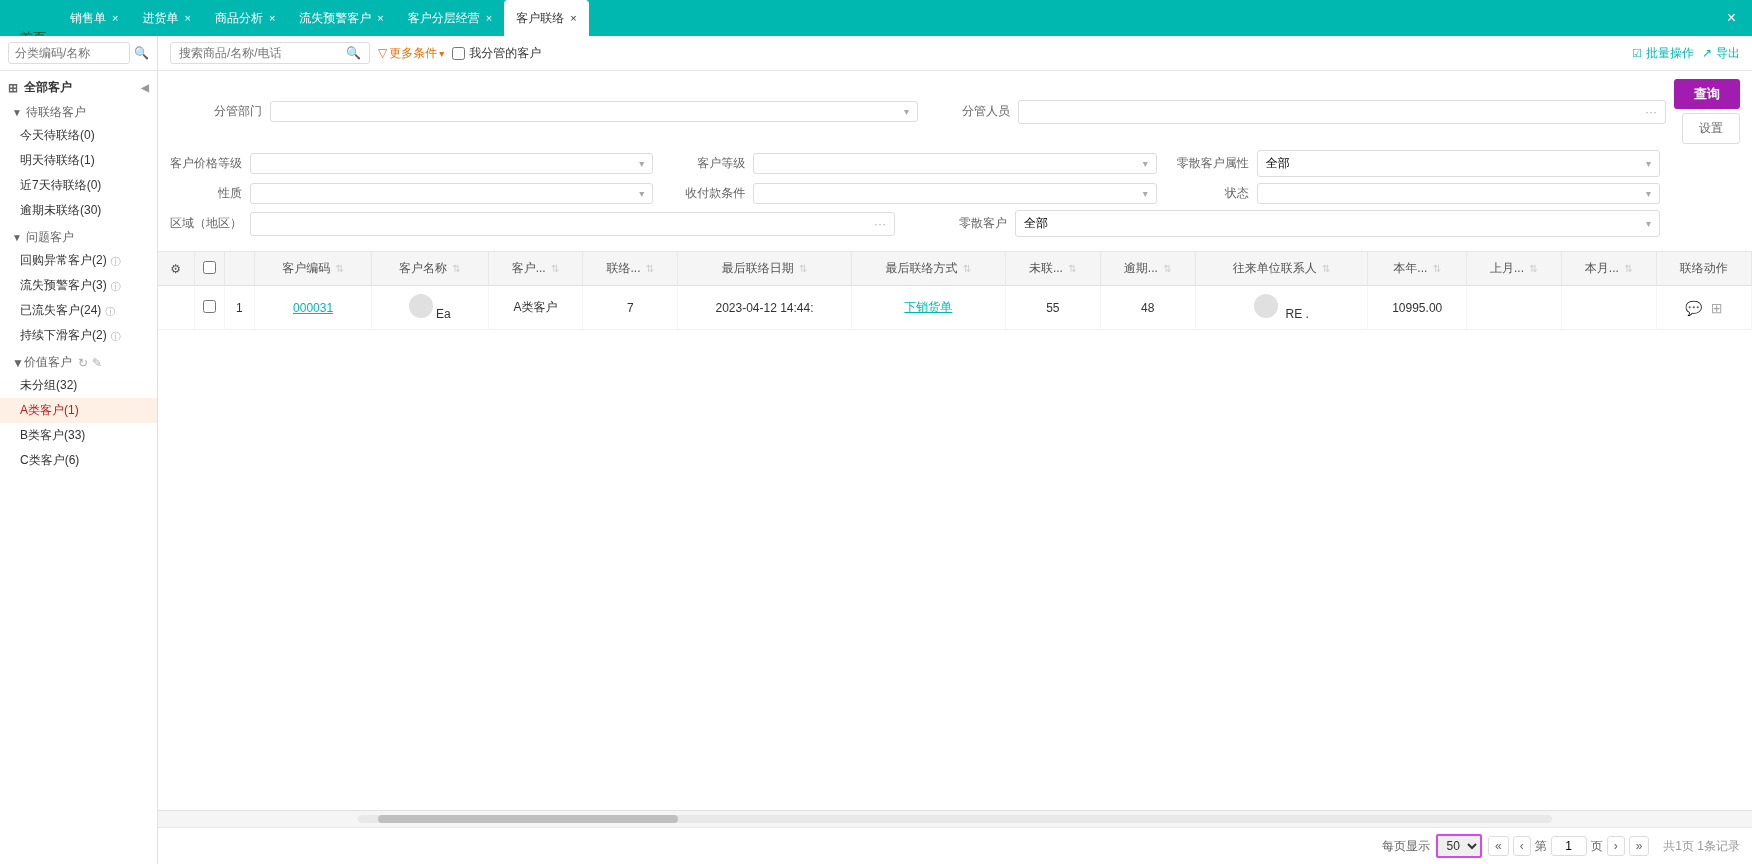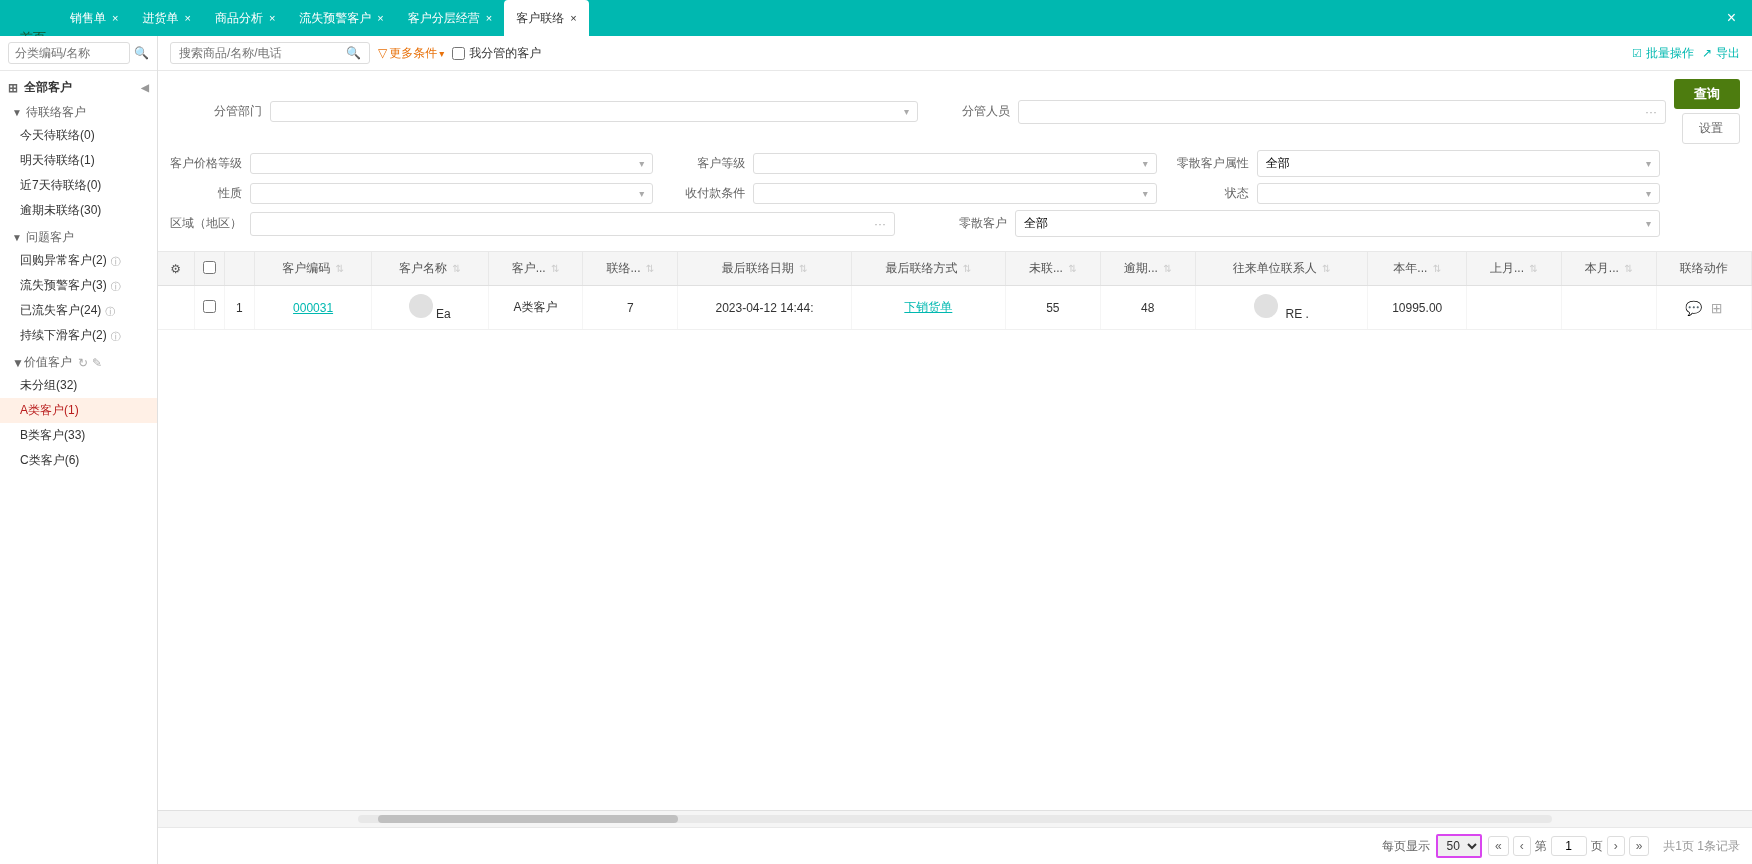--- a/index.html
+++ b/index.html
@@ -95,21 +95,21 @@
     .filter-label { color: #666; width: 80px; text-align: right; padding-right: 8px; flex-shrink: 0; }
     .filter-input {
       border: 1px solid #ddd; border-radius: 3px; padding: 4px 8px; flex: 1; font-size: 12px;
       display: flex; align-items: center; justify-content: space-between; background: #fff;
       cursor: pointer; min-width: 0;
     }
     .filter-input .arrow-down { color: #aaa; font-size: 10px; }
     .filter-input .dots { color: #aaa; }
 
     .query-btn {
-      background: #4d7c0f; color: #fff; border: none; border-radius: 3px; padding: 6px 20px;
+      background: #a21caf; color: #fff; border: none; border-radius: 3px; padding: 6px 20px;
       cursor: pointer; font-size: 13px; font-weight: bold; text-align: center;
     }
     .settings-btn {
       background: #fff; color: #666; border: 1px solid #ddd; border-radius: 3px; padding: 6px 16px;
       cursor: pointer; font-size: 12px; display: block; margin-top: 4px;
     }
     .query-settings { display: flex; flex-direction: column; align-items: flex-end; justify-content: center; padding-left: 8px; }
 
     
     .table-container { flex: 1; overflow: auto; background: #fff; margin: 0; }

